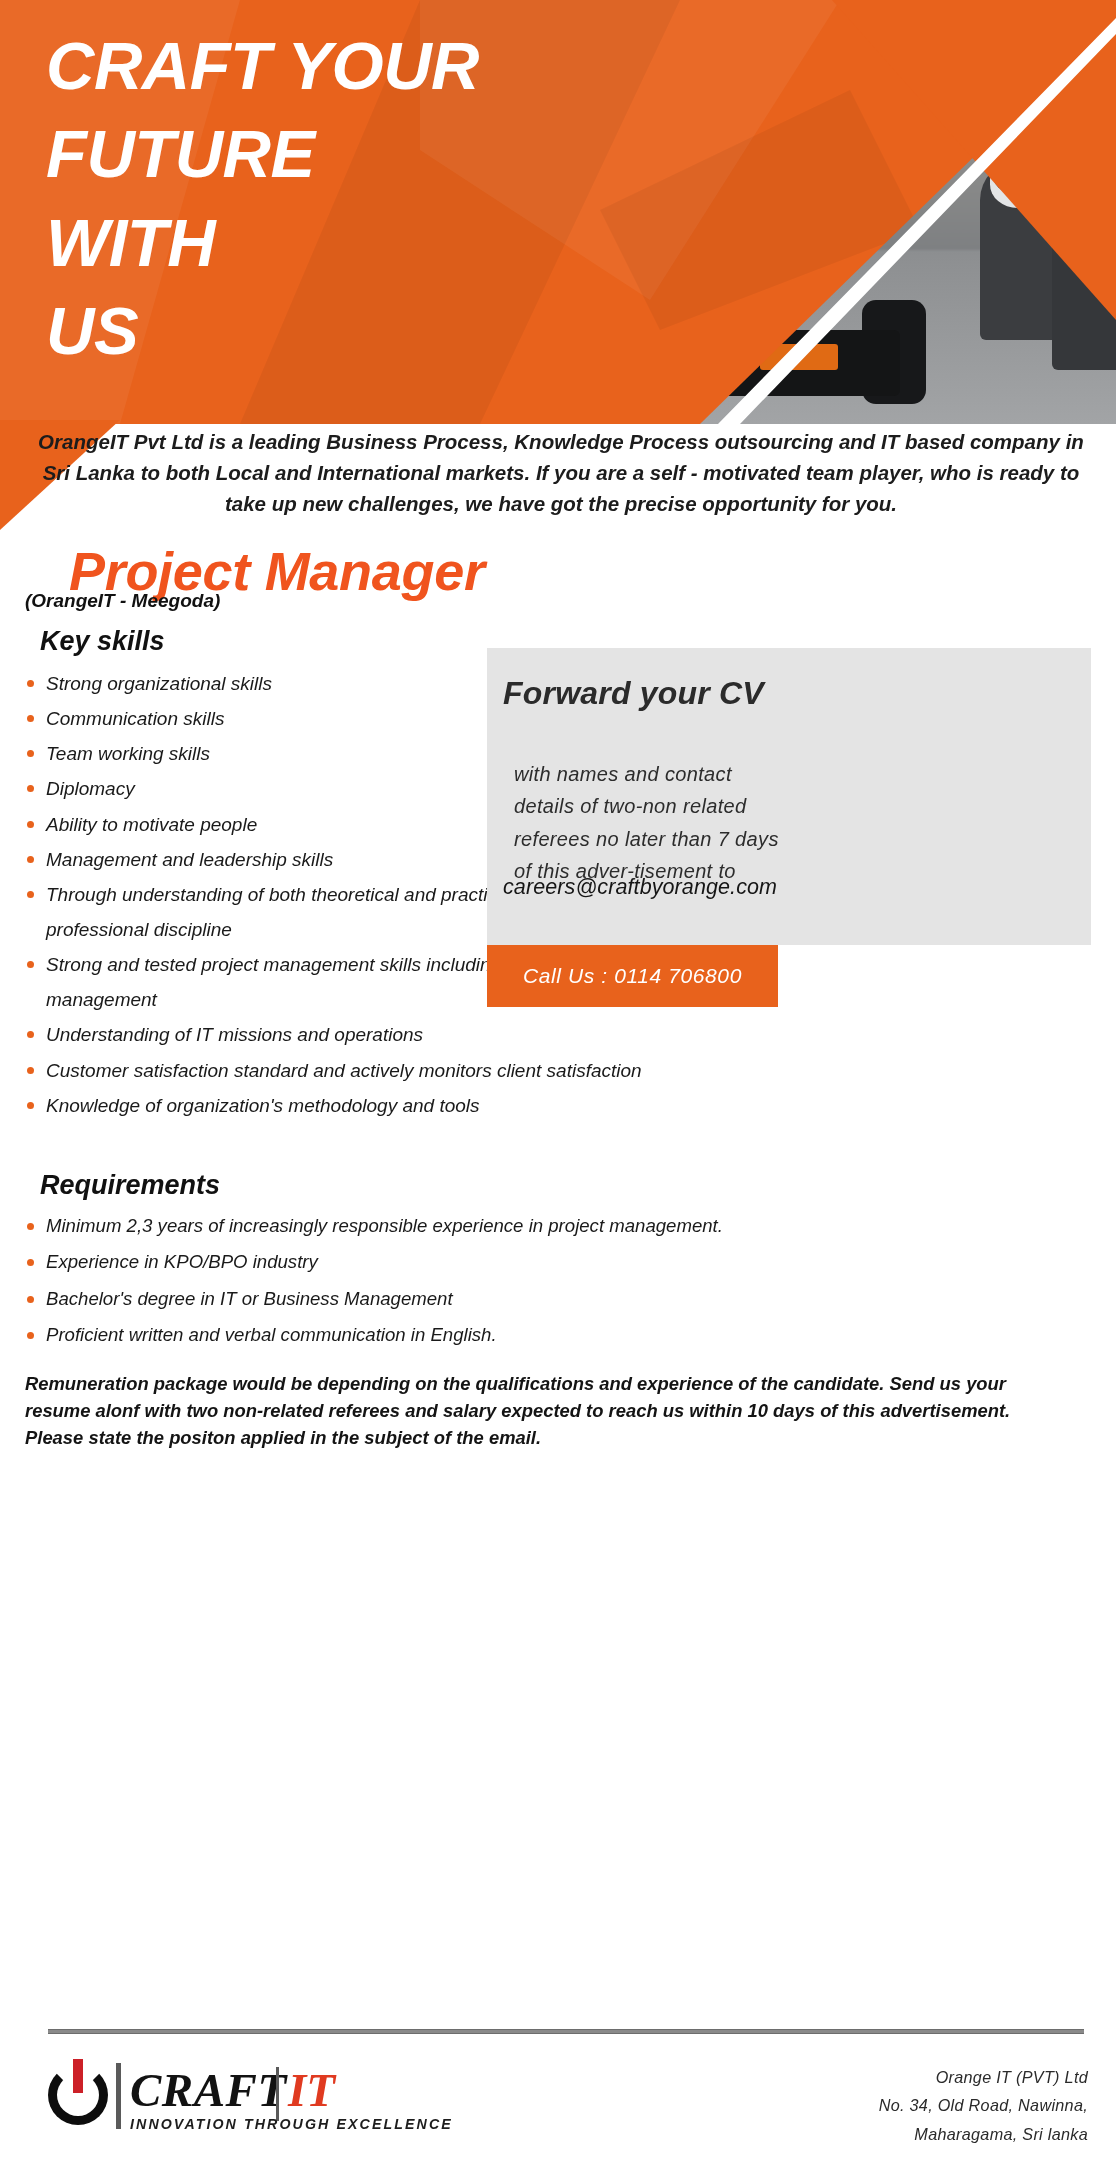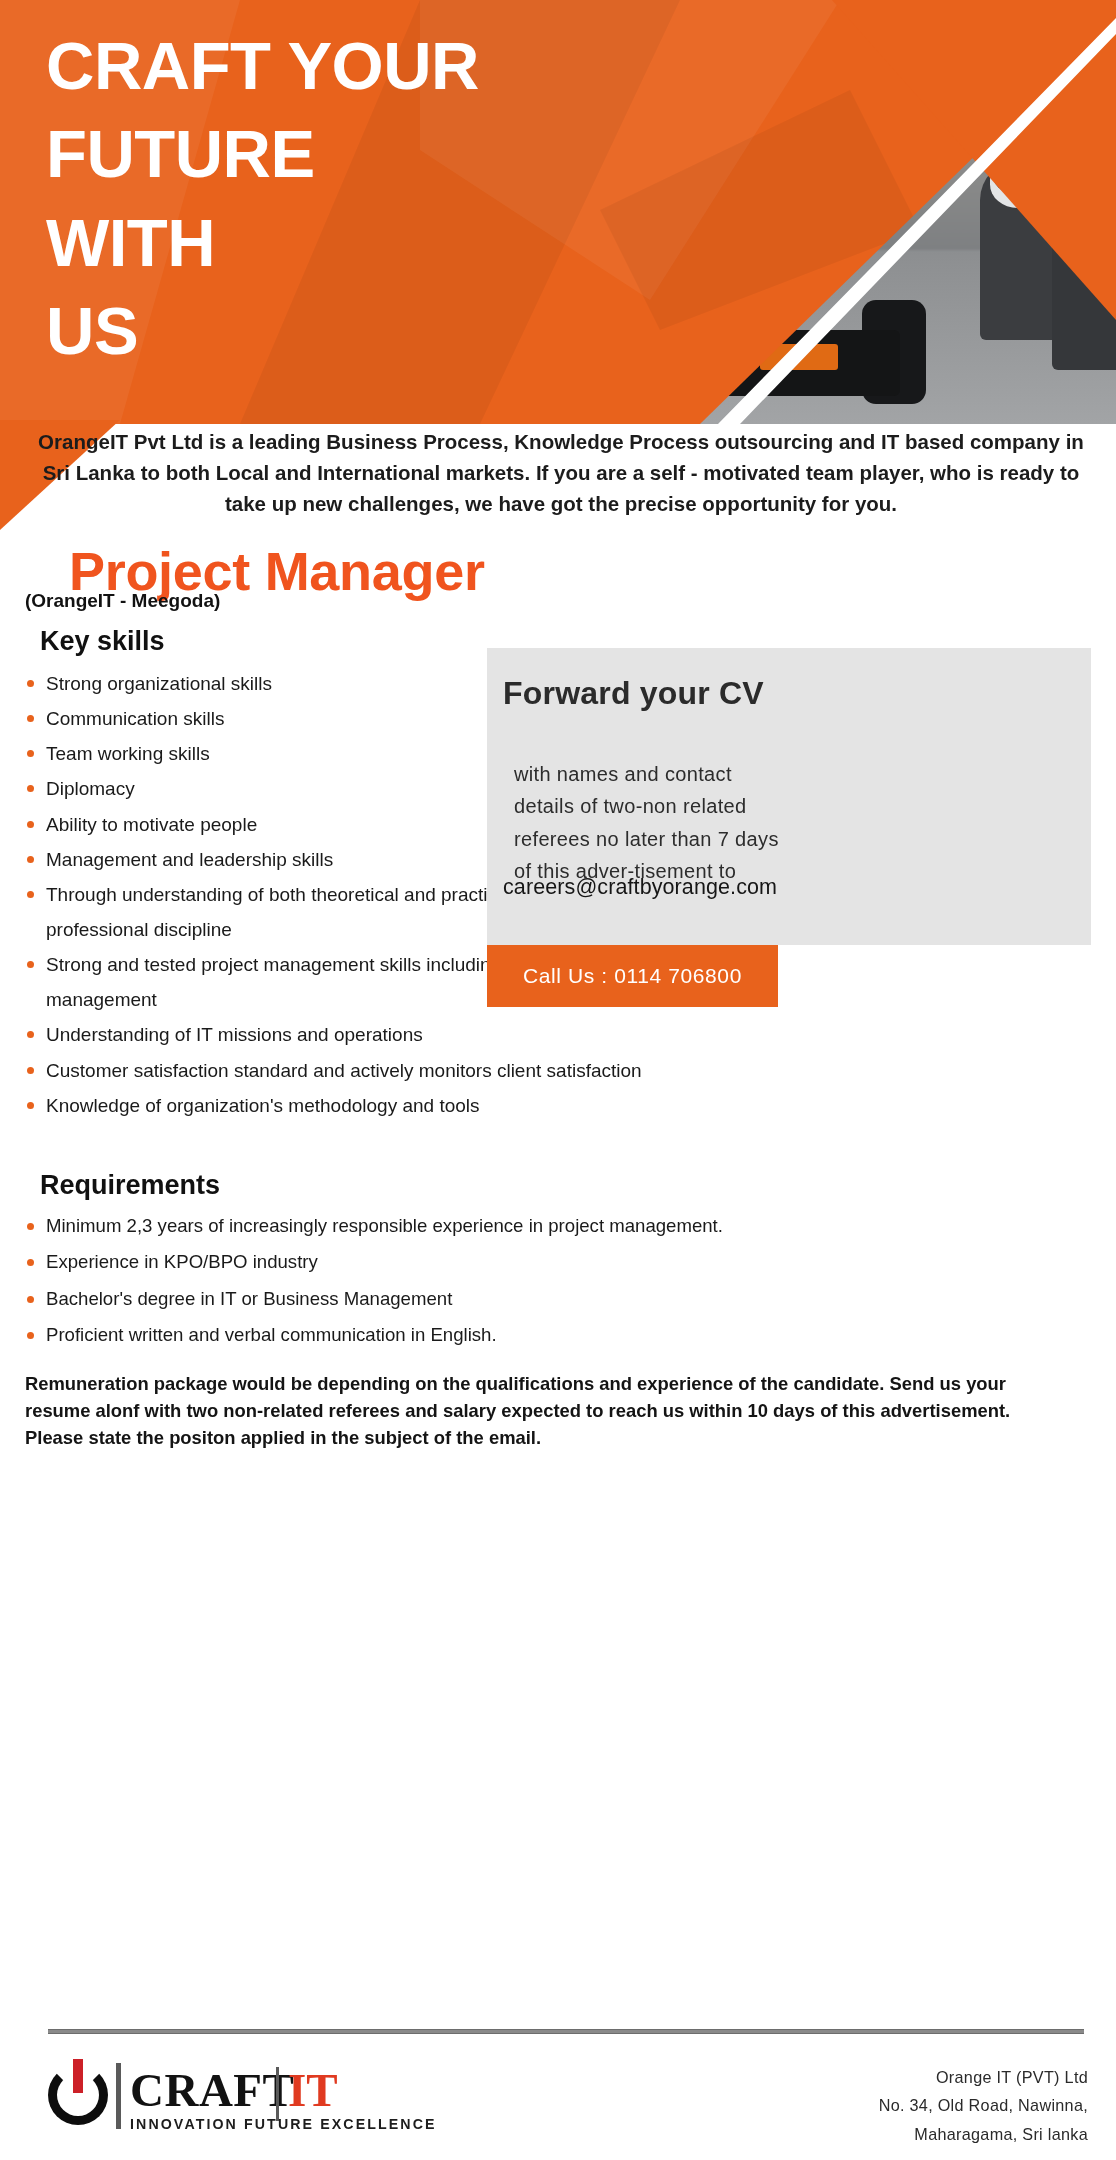--- a/index.html
+++ b/index.html
@@ -8,20 +8,21 @@
     height: 2160px;
     background: #ffffff;
     font-family: "Liberation Sans", sans-serif;
     overflow: hidden;
   }
   .page {
     position: relative;
     width: 1116px;
     height: 2160px;
     background: #ffffff;
+    font-style: italic;
   }
 
   
   .hero {
     position: absolute;
     left: 0; top: 0;
     width: 1116px;
     height: 424px;
     overflow: hidden;
     background: #d9d9d9;
@@ -463,21 +464,21 @@
 
   <div class="footer-rule"></div>
 
   <div class="logo">
     <div class="logo-power"></div>
     <div class="logo-power-bar"></div>
     <div class="logo-divider"></div>
     <div class="logo-range">CRAFT</div>
     <div class="logo-bar2"></div>
     <div class="logo-it">IT</div>
-    <div class="logo-tag">INNOVATION FUTURE EXCELLENCE</div>
+    <div class="logo-tag">INNOVATION THROUGH EXCELLENCE</div>
   </div>
 
   <div class="footer-addr">
     <div>Orange IT (PVT) Ltd</div>
     <div>No. 34, Old Road, Nawinna,</div>
     <div>Maharagama, Sri lanka</div>
   </div>
 
 </div>
 

